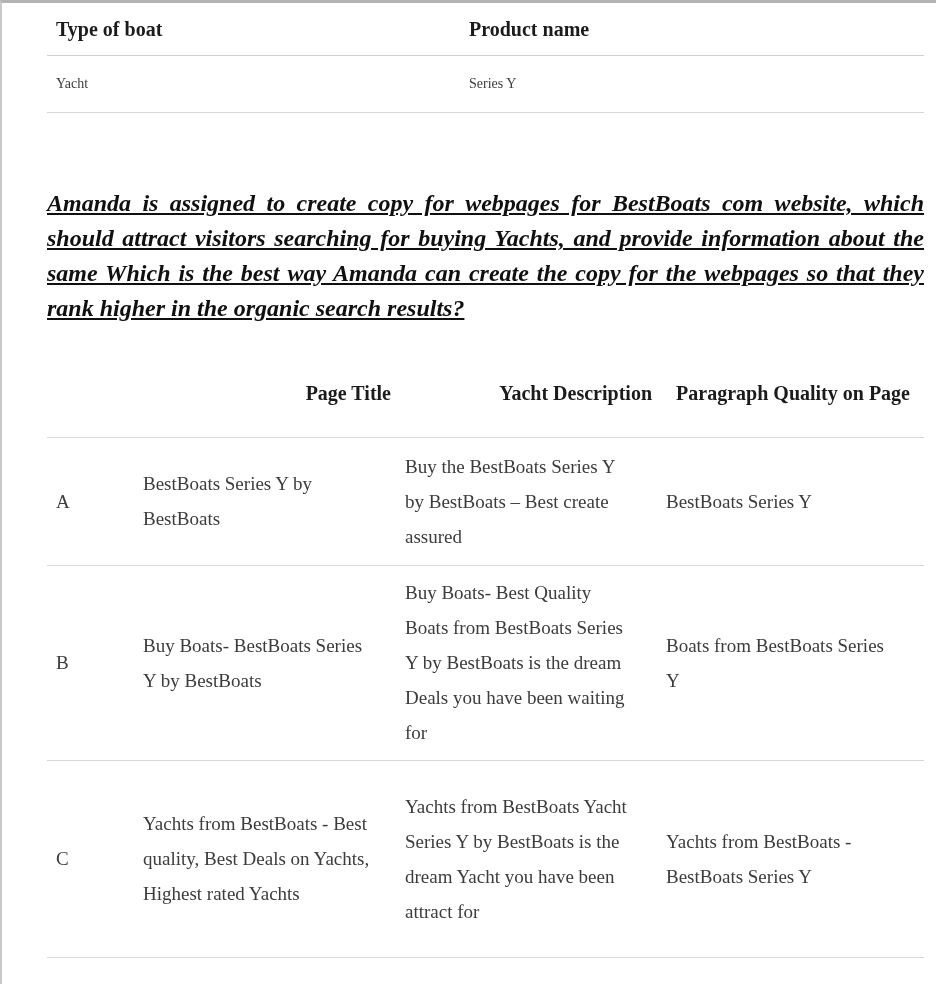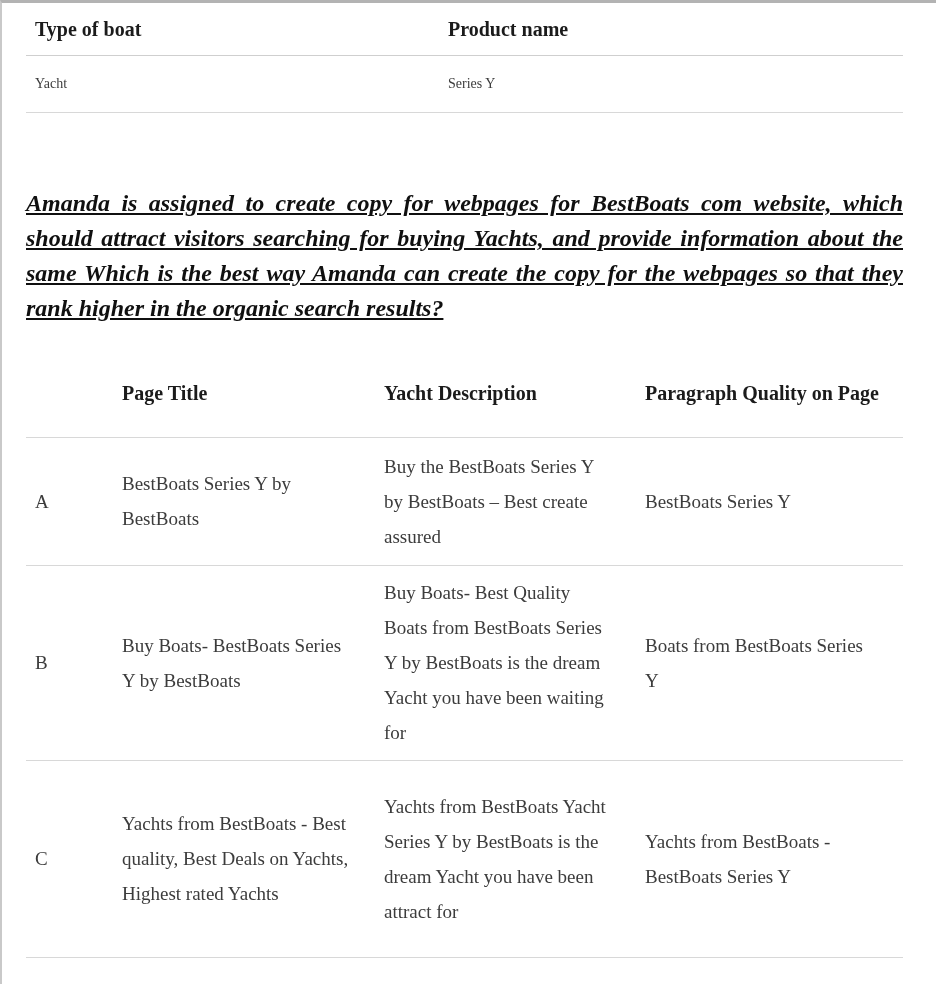--- a/index.html
+++ b/index.html
@@ -6,20 +6,21 @@
     body { font-family: "Liberation Serif", "DejaVu Serif", serif; }
 
     .page {
       width: 936px;
       height: 984px;
       box-sizing: border-box;
       background: #ffffff;
       border-top: 3px solid #b3b3b3;
       border-left: 2px solid #c9c9c9;
       overflow: hidden;
+      padding-left: 21px;
     }
 
     .content {
       box-sizing: border-box;
       width: 936px;
       padding: 0 33px 0 24px;
     }
 
     table { border-collapse: collapse; table-layout: fixed; width: 877px; }
 
@@ -56,21 +57,21 @@
       line-height: 35px;
       text-align: justify;
       text-decoration: underline;
     }
 
     
     .options-table { margin-top: 24px; }
     .options-table th {
       height: 87px;
       box-sizing: border-box;
-      text-align: left;
+      text-align: right;
       vertical-align: middle;
       font-size: 20px;
       font-weight: bold;
       color: #1b1b1b;
       line-height: 30px;
       padding: 0 14px 0 0;
       border-bottom: 1px solid #d8d8d8;
     }
     .options-table td {
       box-sizing: border-box;
@@ -133,21 +134,21 @@
       <tbody>
         <tr class="row-a">
           <td class="letter-col">A</td>
           <td>BestBoats Series Y by BestBoats</td>
           <td>Buy the BestBoats Series Y by BestBoats – Best create assured</td>
           <td>BestBoats Series Y</td>
         </tr>
         <tr class="row-b">
           <td class="letter-col">B</td>
           <td>Buy Boats- BestBoats Series Y by BestBoats</td>
-          <td>Buy Boats- Best Quality Boats from BestBoats Series Y by BestBoats is the dream Yacht you have been waiting for</td>
+          <td>Buy Boats- Best Quality Boats from BestBoats Series Y by BestBoats is the dream Deals you have been waiting for</td>
           <td>Boats from BestBoats Series Y</td>
         </tr>
         <tr class="row-c">
           <td class="letter-col">C</td>
           <td>Yachts from BestBoats - Best quality, Best Deals on Yachts, Highest rated Yachts</td>
           <td>Yachts from BestBoats Yacht Series Y by BestBoats is the dream Yacht you have been attract for</td>
           <td>Yachts from BestBoats - BestBoats Series Y</td>
         </tr>
       </tbody>
     </table>

